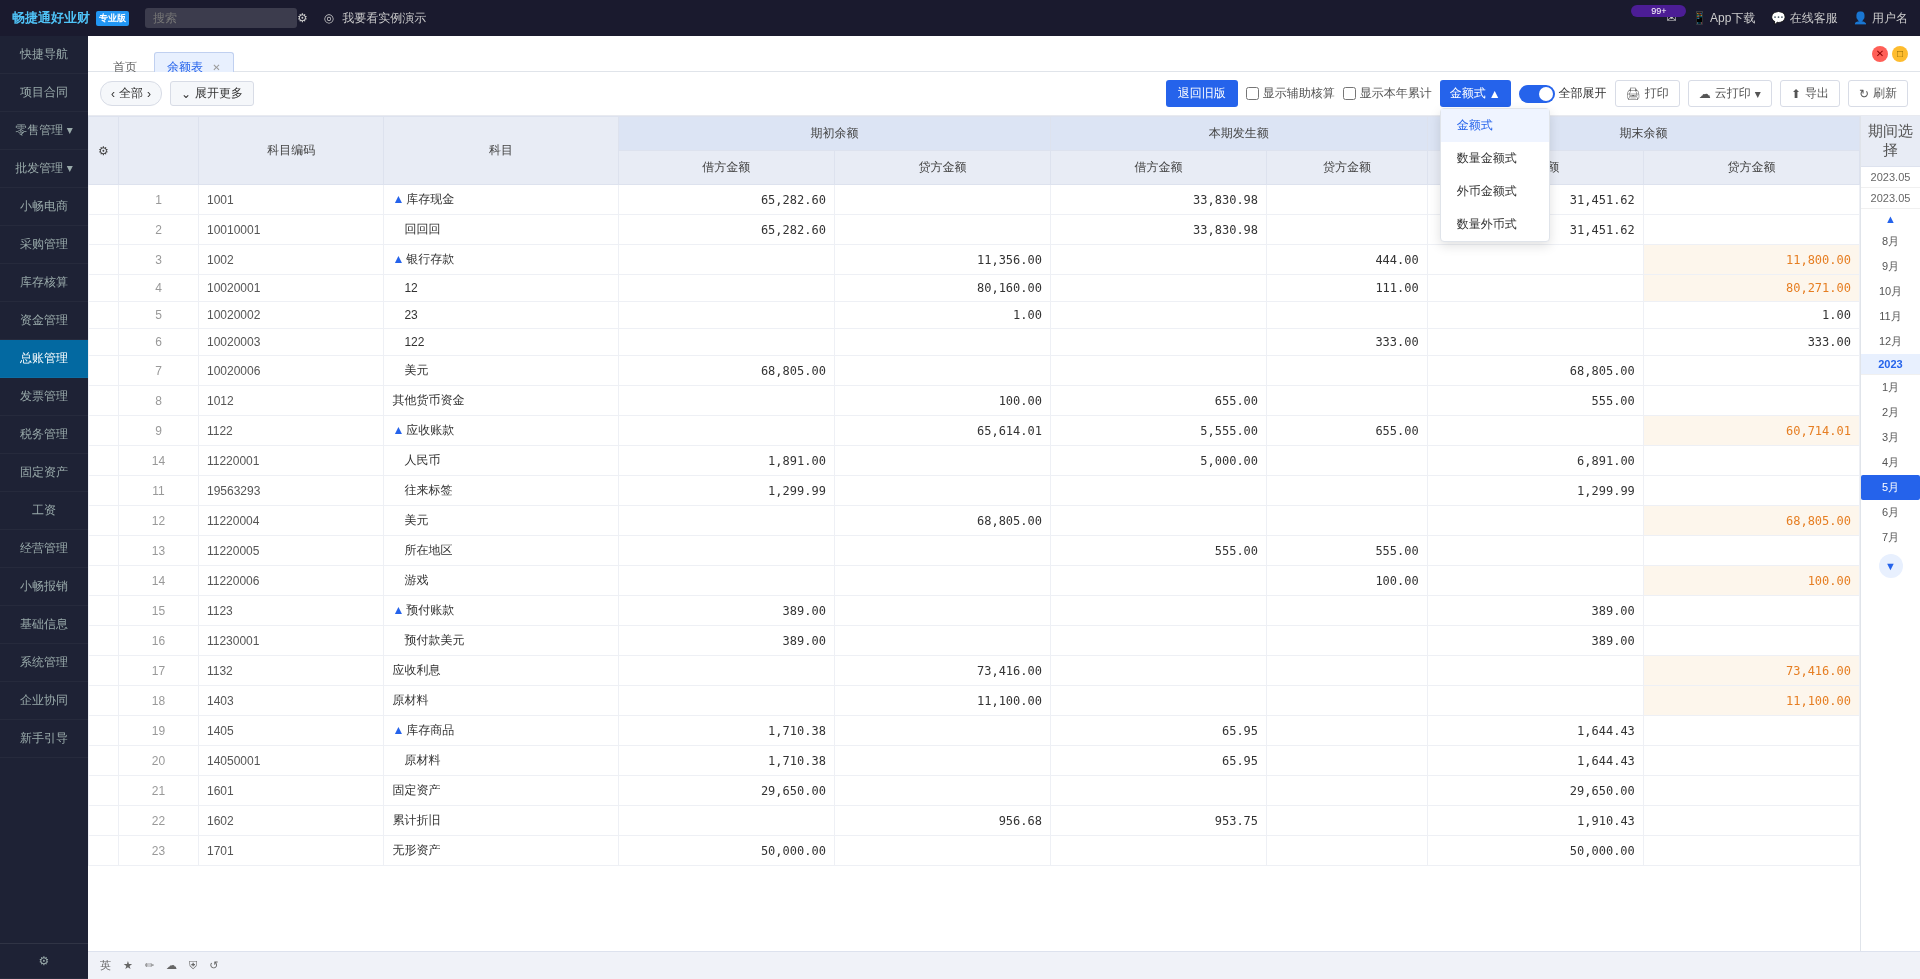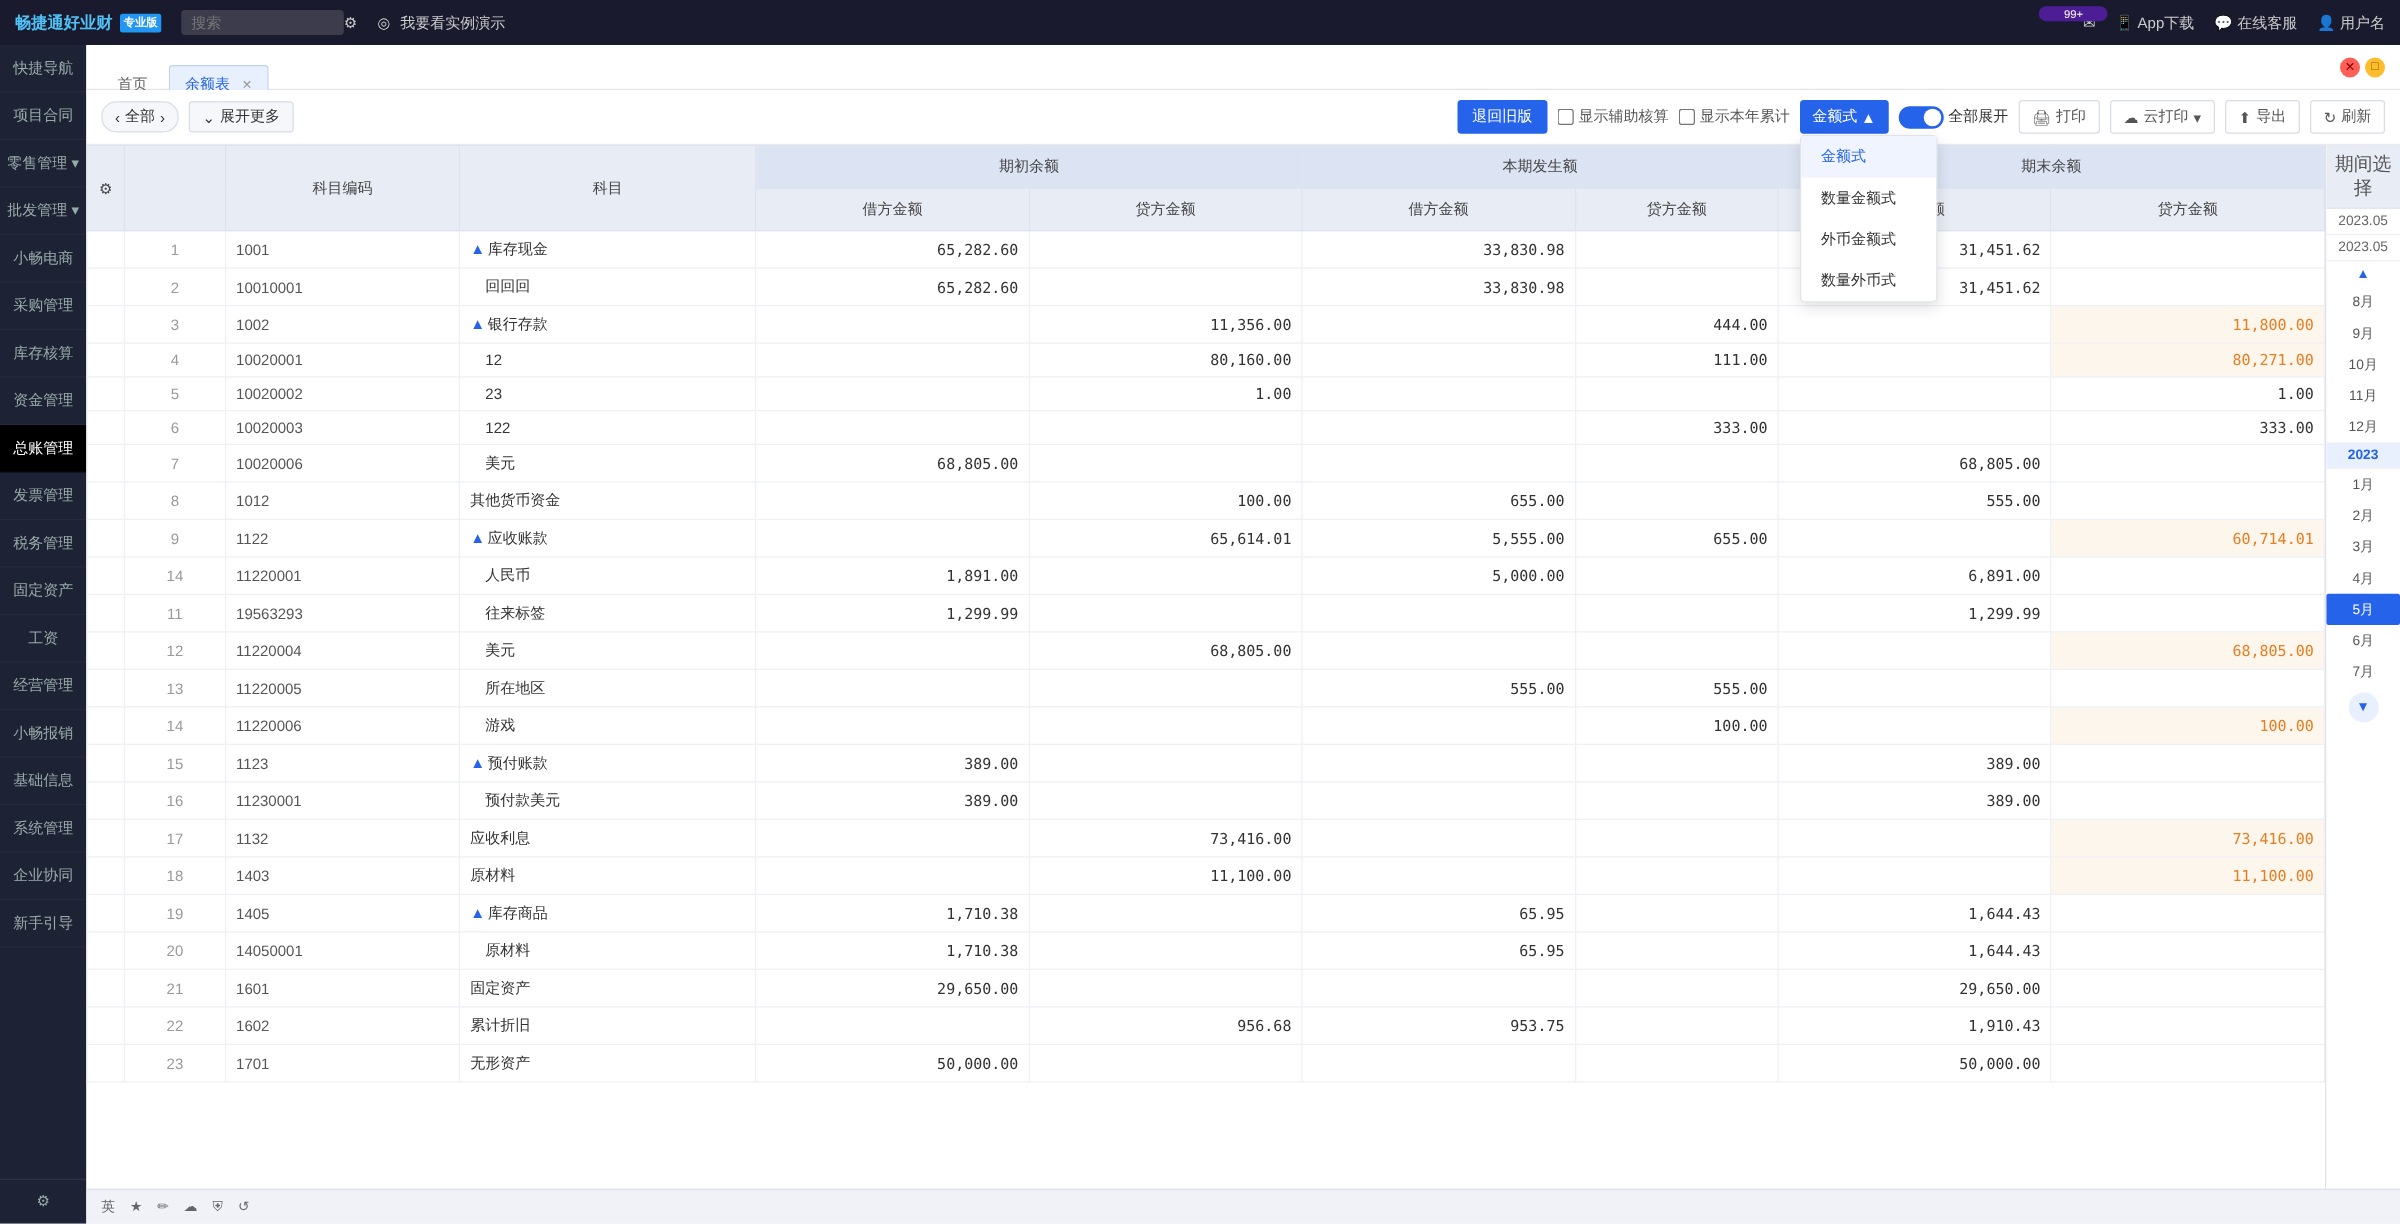--- a/index.html
+++ b/index.html
@@ -2,34 +2,34 @@
 <html><head>
   <meta charset="utf-8">
   <style>
     * { box-sizing: border-box; margin: 0; padding: 0; }
     body { font-family: 'Microsoft YaHei', Arial, sans-serif; font-size: 12px; background: #f0f2f5; color: #333; overflow: hidden; height: 979px; }
 
     
     .top-bar { display: flex; align-items: center; background: #1a1a2e; height: 36px; padding: 0 12px; color: #fff; }
     .top-bar-logo { font-size: 13px; font-weight: bold; color: #4fc3f7; margin-right: 16px; display: flex; align-items: center; gap: 6px; }
     .top-bar-logo span.badge { font-size: 9px; background: #2196F3; color: white; border-radius: 2px; padding: 1px 3px; }
-    .top-bar-search { background: rgba(255,255,255,0.15); border: none; border-radius: 3px; color: white; padding: 3px 8px; font-size: 12px; width: 130px; }
+    .top-bar-search { background: rgba(255,255,255,0.15); border: none; border-radius: 3px; color: white; padding: 3px 8px; font-size: 12px; width: 152px; }
     .top-bar-center { flex: 1; display: flex; align-items: center; gap: 8px; padding-left: 16px; color: #ccc; font-size: 12px; }
     .top-bar-right { display: flex; align-items: center; gap: 16px; font-size: 12px; color: #ccc; }
     .top-bar-right .notif { position: relative; }
     .notif-badge { background: #4c1d95; color: white; border-radius: 8px; padding: 1px 20px; font-size: 9px; position: absolute; top: -6px; right: -10px; }
     .top-bar-gear { color: #ccc; cursor: pointer; }
 
     
     .main-layout { display: flex; height: calc(979px - 36px); }
 
     
-    .sidebar { width: 69px; background: #1e2235; color: #aab; display: flex; flex-direction: column; overflow-y: auto; }
+    .sidebar { width: 88px; background: #1e2235; color: #aab; display: flex; flex-direction: column; overflow-y: auto; }
     .sidebar-item { padding: 10px 4px; text-align: center; cursor: pointer; color: #9aa; font-size: 12px; border-bottom: 1px solid rgba(255,255,255,0.04); }
-    .sidebar-item.active { background: #000000; color: #fff; }
+    .sidebar-item.active { background: #0369a1; color: #fff; }
     .sidebar-bottom { margin-top: auto; border-top: 1px solid rgba(255,255,255,0.08); }
 
     
     .content-area { flex: 1; display: flex; flex-direction: column; overflow: hidden; }
 
     
     .tabs-bar { background: #fff; border-bottom: 1px solid #e0e4ea; display: flex; align-items: center; padding: 0 12px; height: 36px; gap: 4px; }
     .tab-item { padding: 6px 12px; cursor: pointer; font-size: 12px; color: #666; border-radius: 3px 3px 0 0; border: 1px solid transparent; margin-top: 27px; }
     .tab-item.active { background: #e8f0fe; color: #2563eb; border-color: #c0d0f0; border-bottom-color: transparent; }
     .tab-close { margin-left: 6px; color: #999; font-size: 10px; cursor: pointer; }

